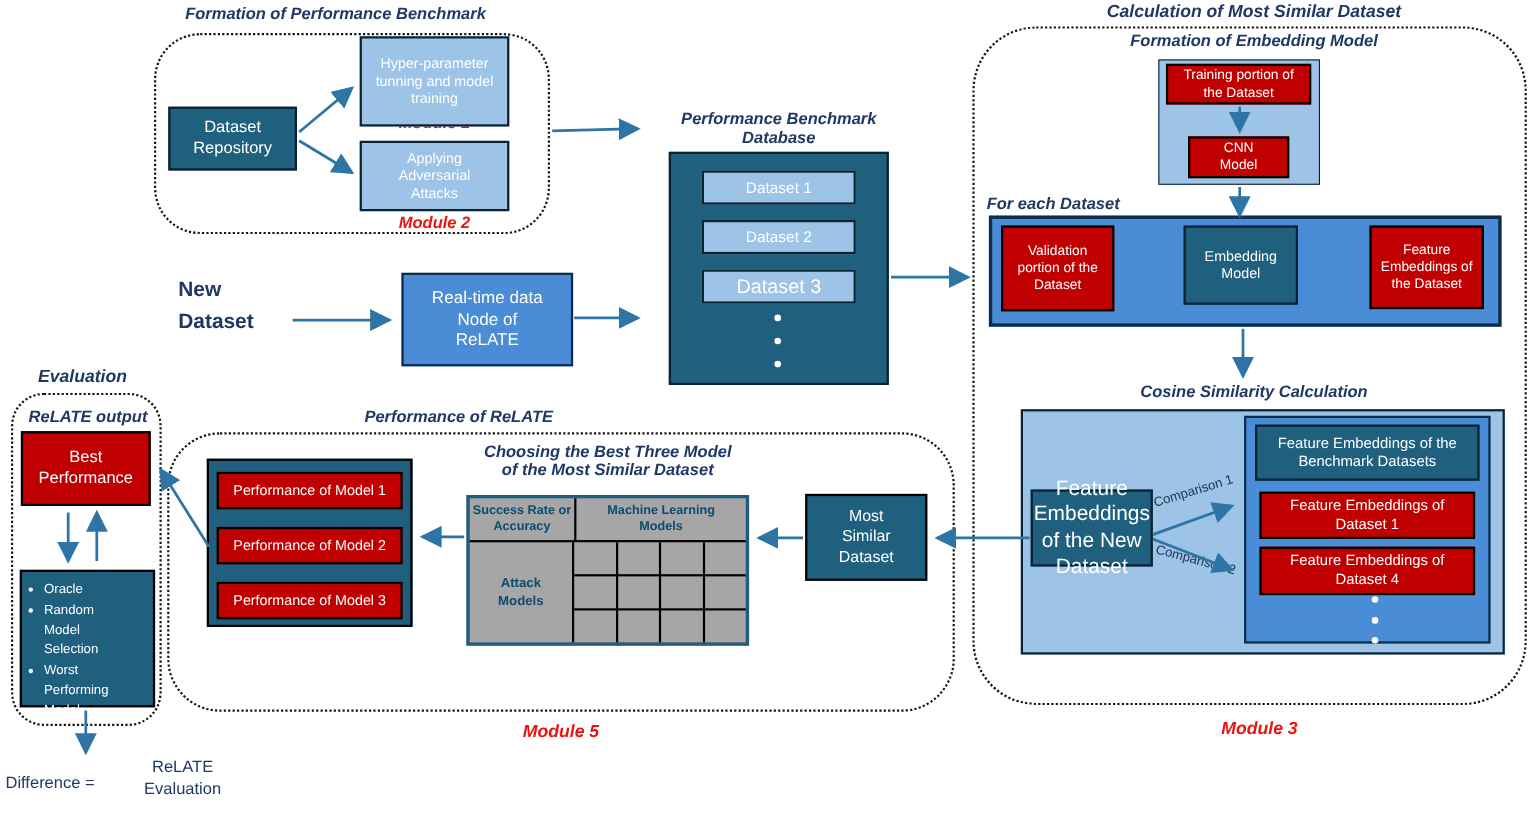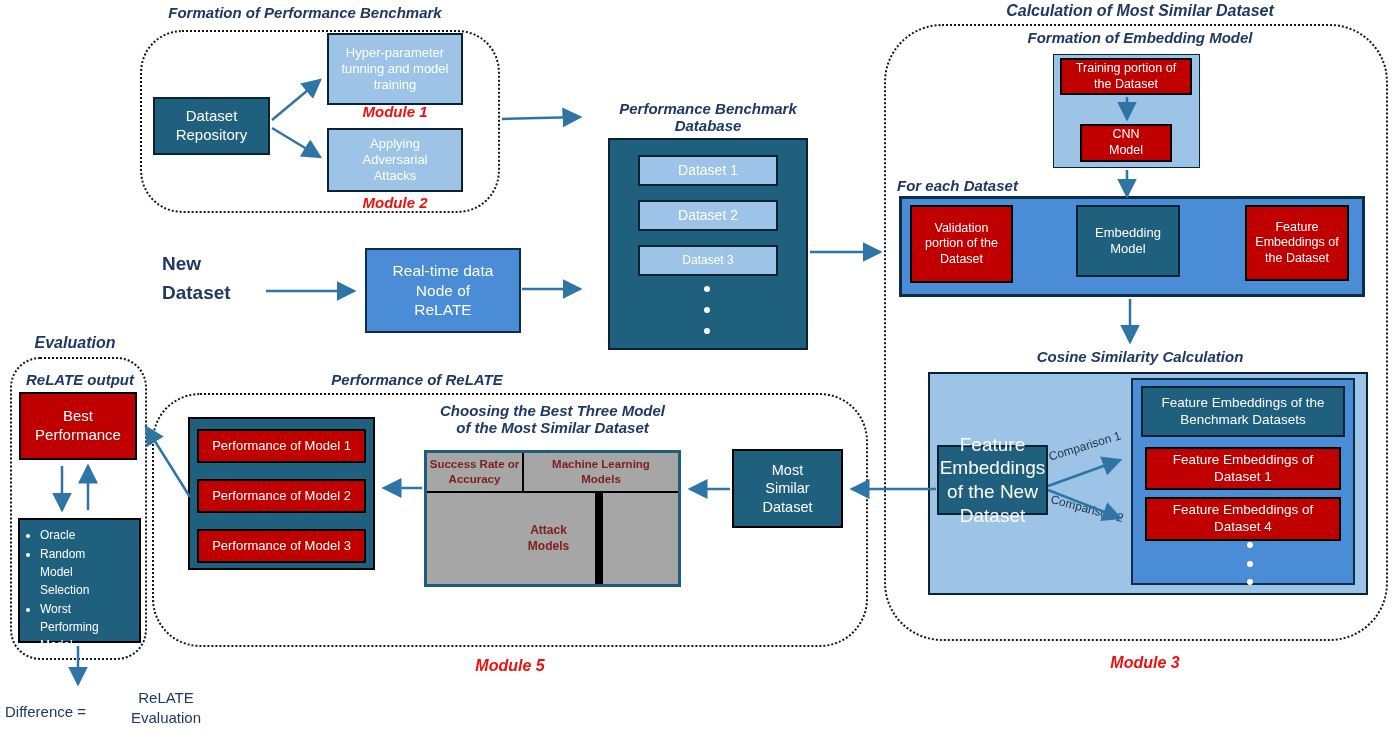--- a/index.html
+++ b/index.html
@@ -12,21 +12,21 @@
   .mblue{background:#4A8CD5;border-color:#0e2d4d;}
   .redbox{background:#C00000;border-color:#000;}
   .sec-title{position:absolute;font-weight:bold;font-style:italic;color:#1F3864;text-align:center;line-height:1.15;}
   .mod-label{position:absolute;font-weight:bold;font-style:italic;color:#EE1111;text-align:center;}
   .dotted{position:absolute;box-sizing:border-box;border:2.5px dotted #151515;background:transparent;}
   .navy-text{position:absolute;color:#1F3864;line-height:1.3;}
   .rot{position:absolute;color:#20364f;font-size:12px;white-space:nowrap;}
   .arrows{position:absolute;left:0;top:0;pointer-events:none;z-index:9;}
   
   .table-wrap{position:absolute;box-sizing:border-box;background:#A6A6A6;border:3px solid #1F5C7D;
-              display:flex;flex-direction:column;color:#7f1d1d;align-items:center;}
+              display:flex;flex-direction:column;color:#0c4a6e;}
   .t-top{display:flex;height:38px;border-bottom:2px solid #000;}
   .t-h1{width:95px;border-right:2px solid #000;display:flex;align-items:center;justify-content:center;
         text-align:center;font-weight:bold;font-size:11.5px;line-height:1.3;}
   .t-h2{flex:1;display:flex;align-items:center;justify-content:center;text-align:center;
         font-weight:bold;font-size:11.5px;line-height:1.3;padding:0 22px;}
   .t-body{display:flex;flex:1;}
   .t-attack{width:95px;border-right:2px solid #000;display:flex;align-items:center;justify-content:center;
             text-align:center;font-weight:bold;font-size:12px;line-height:1.3;padding:0 8px;box-sizing:border-box;}
   .t-grid{flex:1;display:grid;grid-template-columns:repeat(4,1fr);grid-template-rows:repeat(3,1fr);
           background:#000;gap:2px;}
@@ -57,41 +57,41 @@
     <div>Choosing the Best Three Model</div>
     <div>of the Most Similar Dataset</div>
   </div>
 
   <div class="mod-label" style="left:327px;top:103px;width:136px;font-size:15px">Module 1</div>
   <div class="mod-label" style="left:327px;top:194px;width:136px;font-size:15px">Module 2</div>
   <div class="mod-label" style="left:1095px;top:654px;width:100px;font-size:16px">Module 3</div>
   <div class="mod-label" style="left:460px;top:657px;width:100px;font-size:16px">Module 5</div>
 
   <div class="box teal" style="left:153px;top:97px;width:117px;height:58px;font-size:15px;padding:0 6px">Dataset Repository</div>
-  <div class="box lblue" style="left:327px;top:33px;width:136px;height:72px;font-size:13px;padding:0 8px">Hyper-parameter tunning and model training</div>
+  <div class="box lblue" style="left:327px;top:33px;width:136px;height:82px;font-size:13px;padding:0 8px">Hyper-parameter tunning and model training</div>
   <div class="box lblue" style="left:327px;top:128px;width:136px;height:64px;font-size:13px;padding:0 18px">Applying Adversarial Attacks</div>
 
   <div class="navy-text" style="left:162px;top:250px;font-size:19px;font-weight:bold;line-height:1.5">
     <div>New</div>
     <div>Dataset</div>
   </div>
   <div class="box mblue" style="left:365px;top:248px;width:156px;height:85px;font-size:15.5px">
     <div>Real-time data</div>
     <div>Node of</div>
     <div>ReLATE</div>
   </div>
 
   <div class="sec-title" style="left:598px;top:100px;width:220px;font-size:15px">
     <div>Performance Benchmark</div>
     <div>Database</div>
   </div>
   <div class="box teal" style="left:608px;top:138px;width:200px;height:212px"></div>
   <div class="box lblue" style="left:638px;top:155px;width:140px;height:31px;font-size:14px">Dataset 1</div>
   <div class="box lblue" style="left:638px;top:200px;width:140px;height:31px;font-size:14px">Dataset 2</div>
-  <div class="box lblue" style="left:638px;top:245px;width:140px;height:31px;font-size:12px">Dataset 3</div>
+  <div class="box lblue" style="left:638px;top:245px;width:140px;height:31px;font-size:18px">Dataset 3</div>
 
   <div class="box lblue" style="left:1053px;top:54px;width:147px;height:114px;border-width:1.5px"></div>
   <div class="box redbox" style="left:1060px;top:58px;width:132px;height:37px;font-size:12.5px;padding:0 6px">Training portion of the Dataset</div>
   <div class="box redbox" style="left:1080px;top:124px;width:92px;height:38px;font-size:12.5px;padding:0 16px">CNN Model</div>
 
   <div class="box mblue" style="left:899px;top:196px;width:466px;height:101px;border-width:3px"></div>
   <div class="box redbox" style="left:910px;top:205px;width:103px;height:78px;font-size:12.5px;padding:0 8px">Validation portion of the Dataset</div>
   <div class="box teal" style="left:1076px;top:205px;width:104px;height:72px;font-size:13px;padding:0 12px">Embedding Model</div>
   <div class="box redbox" style="left:1245px;top:205px;width:104px;height:76px;font-size:12.5px;padding:0 2px">Feature Embeddings of the Dataset</div>
 

